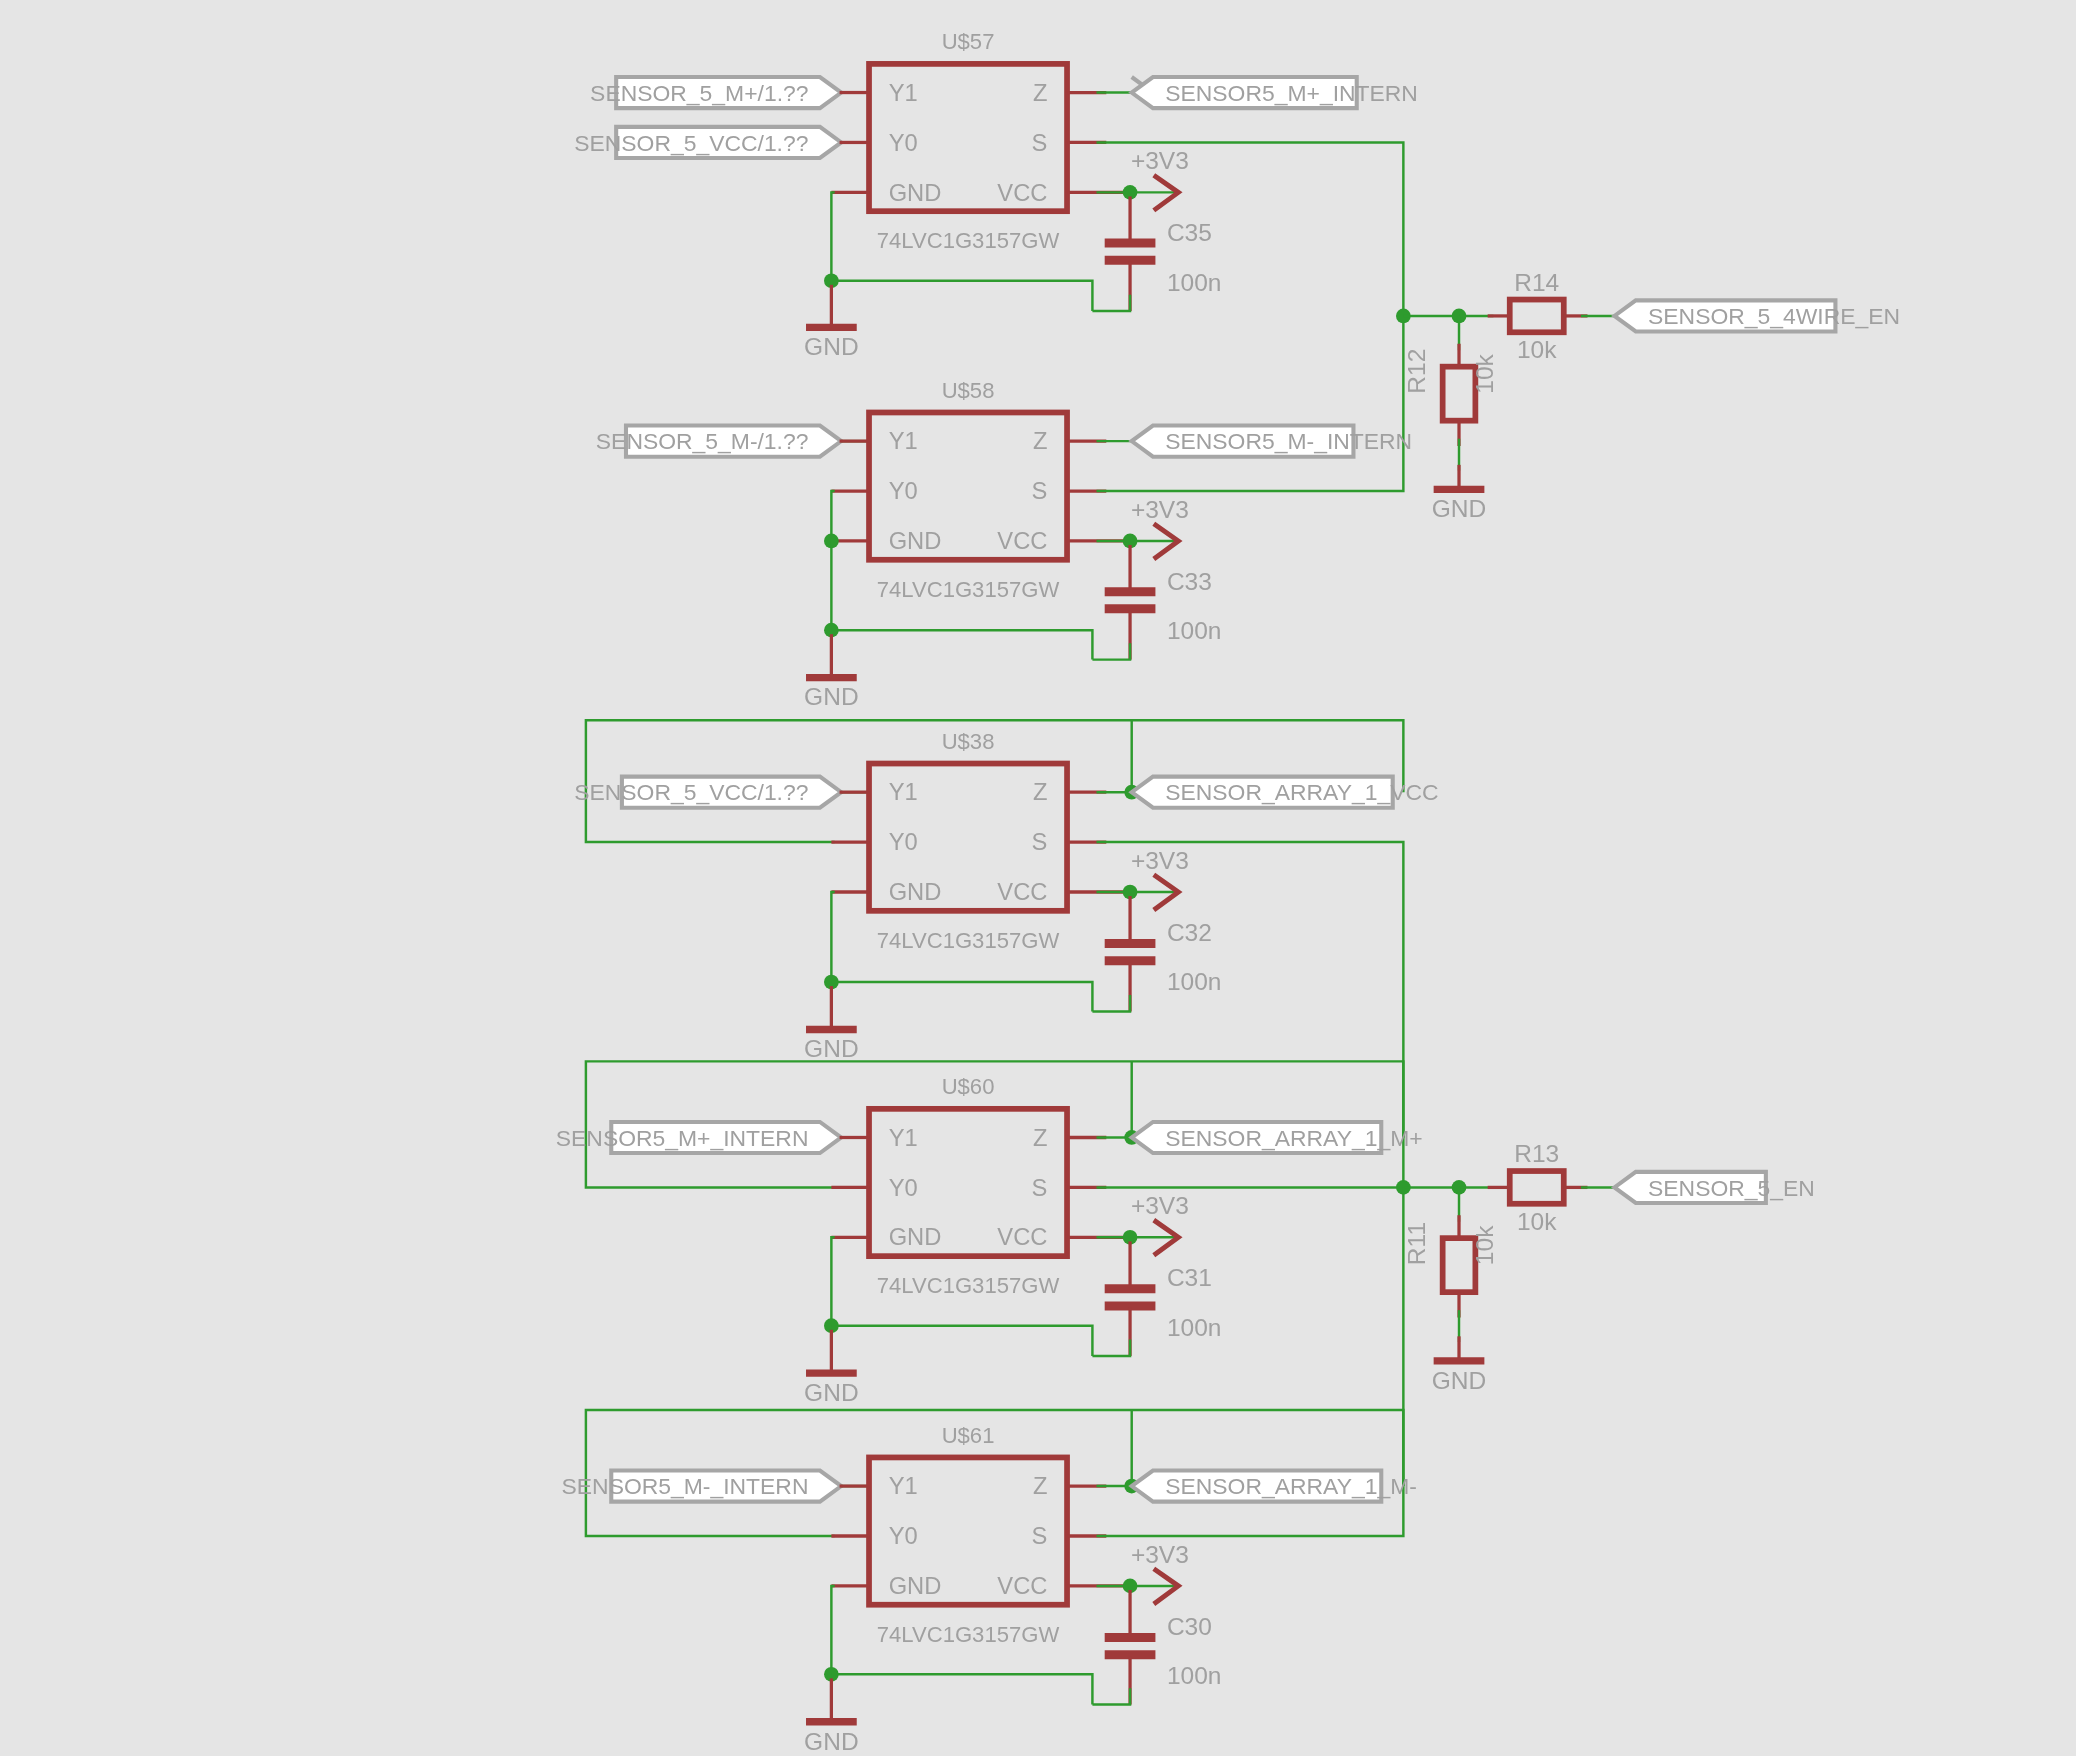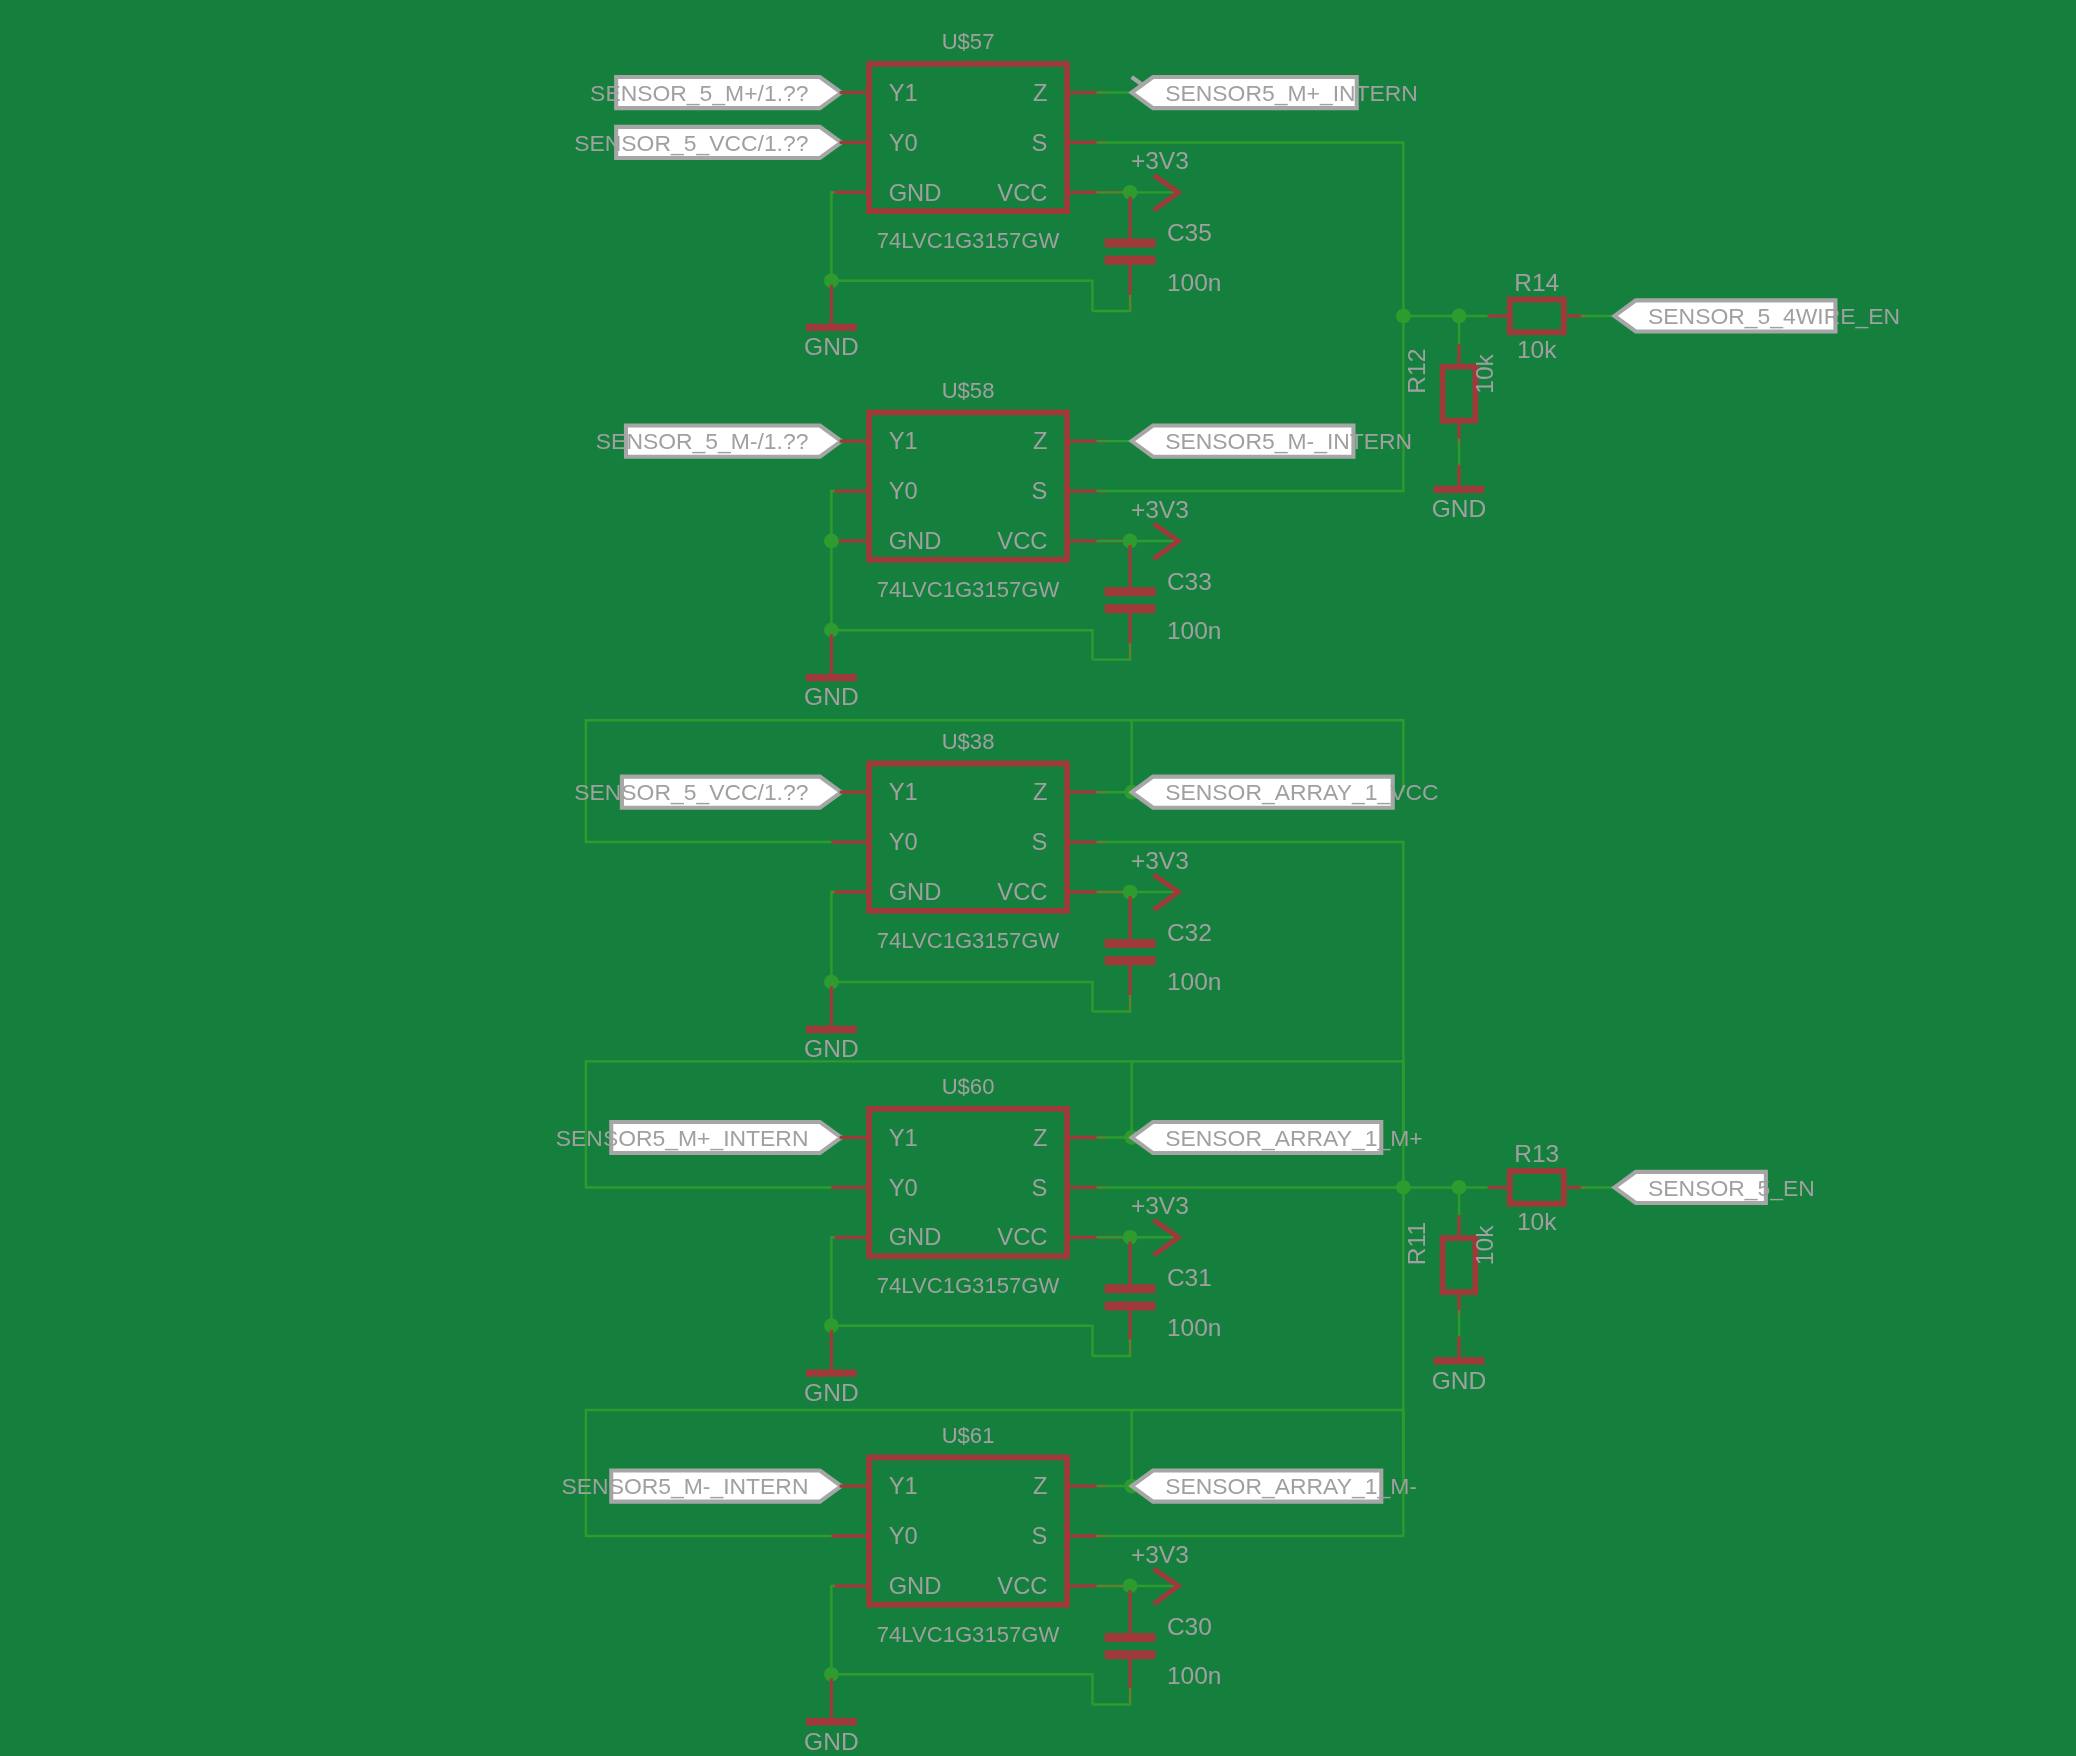--- a/index.html
+++ b/index.html
@@ -1,18 +1,18 @@
 <!DOCTYPE html>
 <html style="font-size:13px"><head>
 <meta charset="utf-8">
 <style>
   html,body{margin:0;padding:0;background:#fff;}
   body{width:2076px;height:1757px;position:relative;
        font-family:"Liberation Sans","DejaVu Sans",sans-serif;}
-  #stage{position:absolute;left:0;top:0;width:2076px;height:1757px;overflow:hidden;background:#15803d;text-align:center;}
+  #stage{position:absolute;left:0;top:0;width:2076px;height:1757px;overflow:hidden;background:#e5e5e5;text-align:center;}
   svg#sch{position:absolute;left:0;top:0;width:2076px;height:1757px;}
   .wire{stroke:#2e9b2e;stroke-width:3;fill:none;}
   .pinwire{stroke:#a03a3a;stroke-width:4;fill:none;}
   .comp{stroke:#a03a3a;stroke-width:7;fill:none;}
   .compthin{stroke:#a03a3a;stroke-width:6;fill:none;}
   .capbar{stroke:#a03a3a;stroke-width:11;fill:none;stroke-linecap:butt;}
   .gndbar{stroke:#a03a3a;stroke-width:9;fill:none;stroke-linecap:butt;}
   .junc{fill:#2e9b2e;}
   .lblbox{stroke:#a6a6a6;stroke-width:5;fill:#ffffff;}
   .txt{fill:#a0a0a0;font-family:"Liberation Sans","DejaVu Sans",sans-serif;}

